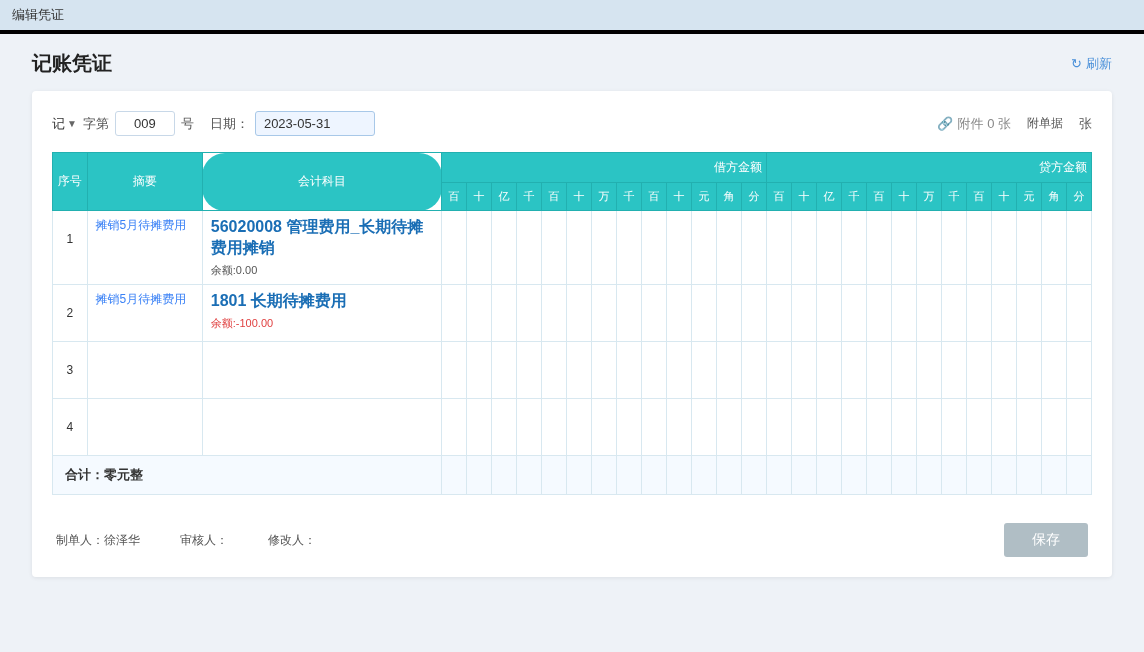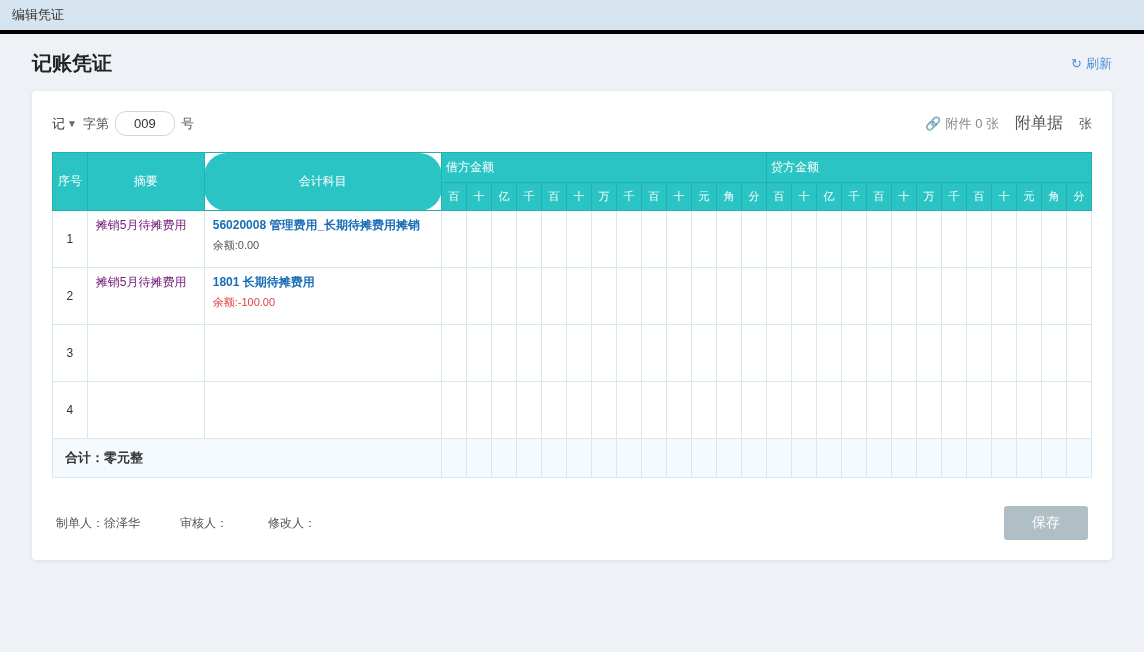--- a/index.html
+++ b/index.html
@@ -74,21 +74,21 @@
     .type-text {
       font-size: 13px;
       color: #333;
     }
     .dropdown-arrow {
       color: #666;
       font-size: 10px;
     }
     .input-field {
       border: 1px solid #c8d8e8;
-      border-radius: 11px;
+      border-radius: 3px;
       padding: 4px 8px;
       font-size: 13px;
       color: #333;
       background: #fff;
       outline: none;
     }
     .num-input {
       width: 60px;
       text-align: center;
     }
@@ -105,21 +105,21 @@
     }
     .attach-link {
       color: #888;
       font-size: 13px;
       display: flex;
       align-items: center;
       gap: 4px;
     }
     .attach-doc {
       color: #555;
-      font-size: 16px;
+      font-size: 12px;
     }
     .attach-pages {
       color: #555;
       font-size: 13px;
     }
     
     .voucher-table {
       width: 100%;
       border-collapse: collapse;
       font-size: 12px;
@@ -128,21 +128,21 @@
       background: #2bc4c4;
       color: #fff;
       text-align: center;
       padding: 6px 4px;
       border: 1px solid #22b0b0;
       font-weight: normal;
     }
     .voucher-table .th-group {
       background: #2bc4c4;
       color: #fff;
-      text-align: left;
+      text-align: right;
       font-size: 12px;
     }
     .voucher-table td {
       border: 1px solid #d8e8f0;
       padding: 0;
       vertical-align: top;
       background: #fff;
     }
     .td-inner {
       min-height: 56px;
@@ -165,34 +165,34 @@
     .digit-th {
       background: #2bc4c4;
       color: #fff;
       text-align: center;
       padding: 3px 1px;
       border-left: 1px solid #22b0b0;
       font-size: 11px;
     }
     .subject-name {
       color: #1a6eb5;
-      font-size: 12px;
+      font-size: 16px;
       font-weight: bold;
     }
     .balance-text {
       font-size: 11px;
       color: #555;
       margin-top: 4px;
     }
     .balance-negative {
       color: #e04040;
     }
     .summary-text {
       font-size: 12px;
-      color: #701a75;
+      color: #3b82f6;
     }
     .total-row td {
       background: #f5faff;
       padding: 10px 12px;
     }
     .total-label {
       font-size: 13px;
       color: #333;
       font-weight: bold;
     }
@@ -241,20 +241,24 @@
 
     <div class="form-row">
       <div class="form-group">
         <div class="voucher-type-select">
           <span class="type-text">记</span>
           <span class="dropdown-arrow">▼</span>
         </div>
         <span class="form-label">字第</span>
         <input class="input-field num-input" value="009" style="">
         <span class="form-label">号</span>
+      </div>
+      <div class="form-group">
+        <span class="form-label">日期：</span>
+        <input class="input-field date-input" value="2023-05-31" style="">
       </div>
       <div class="attachment-area">
         <span class="attach-link">
           <span>🔗</span>
           <span>附件 0 张</span>
         </span>
         <span class="attach-doc">附单据</span>
         <span class="attach-pages">张</span>
       </div>
     </div>

